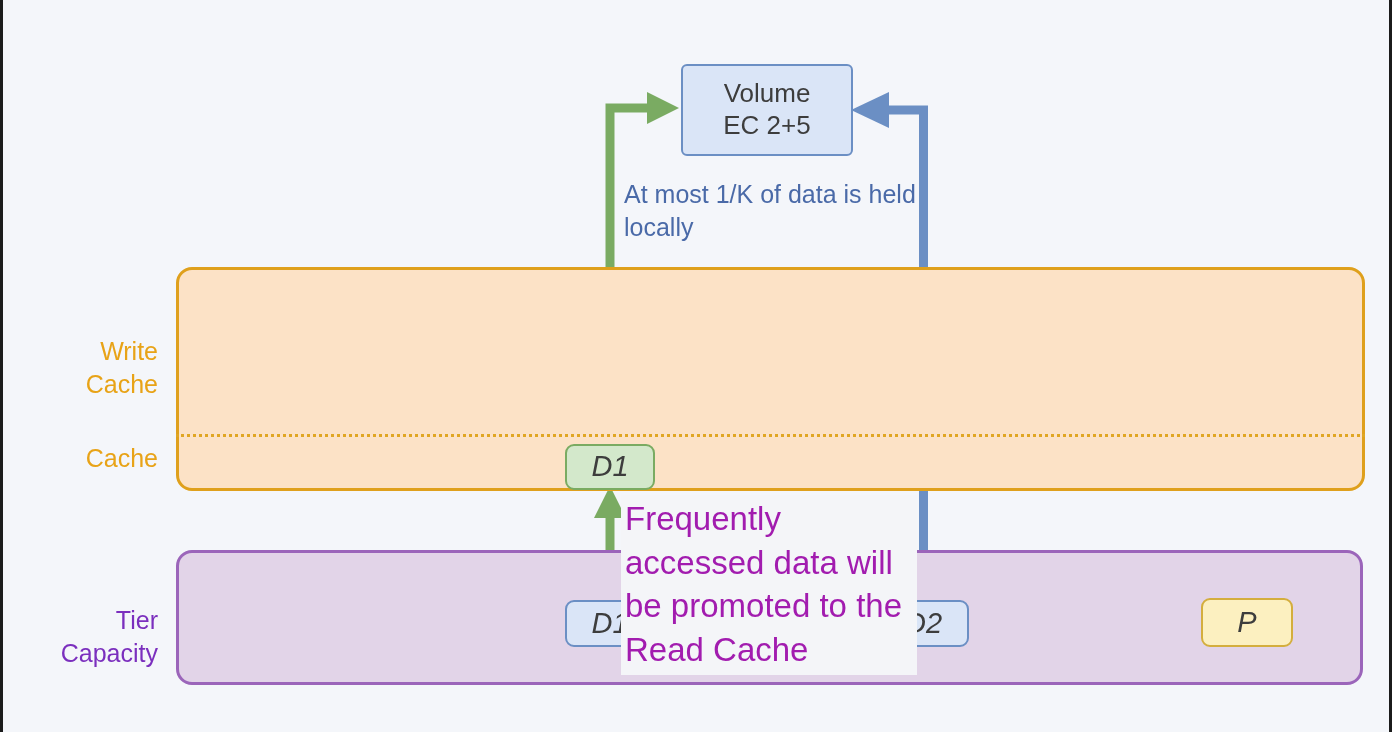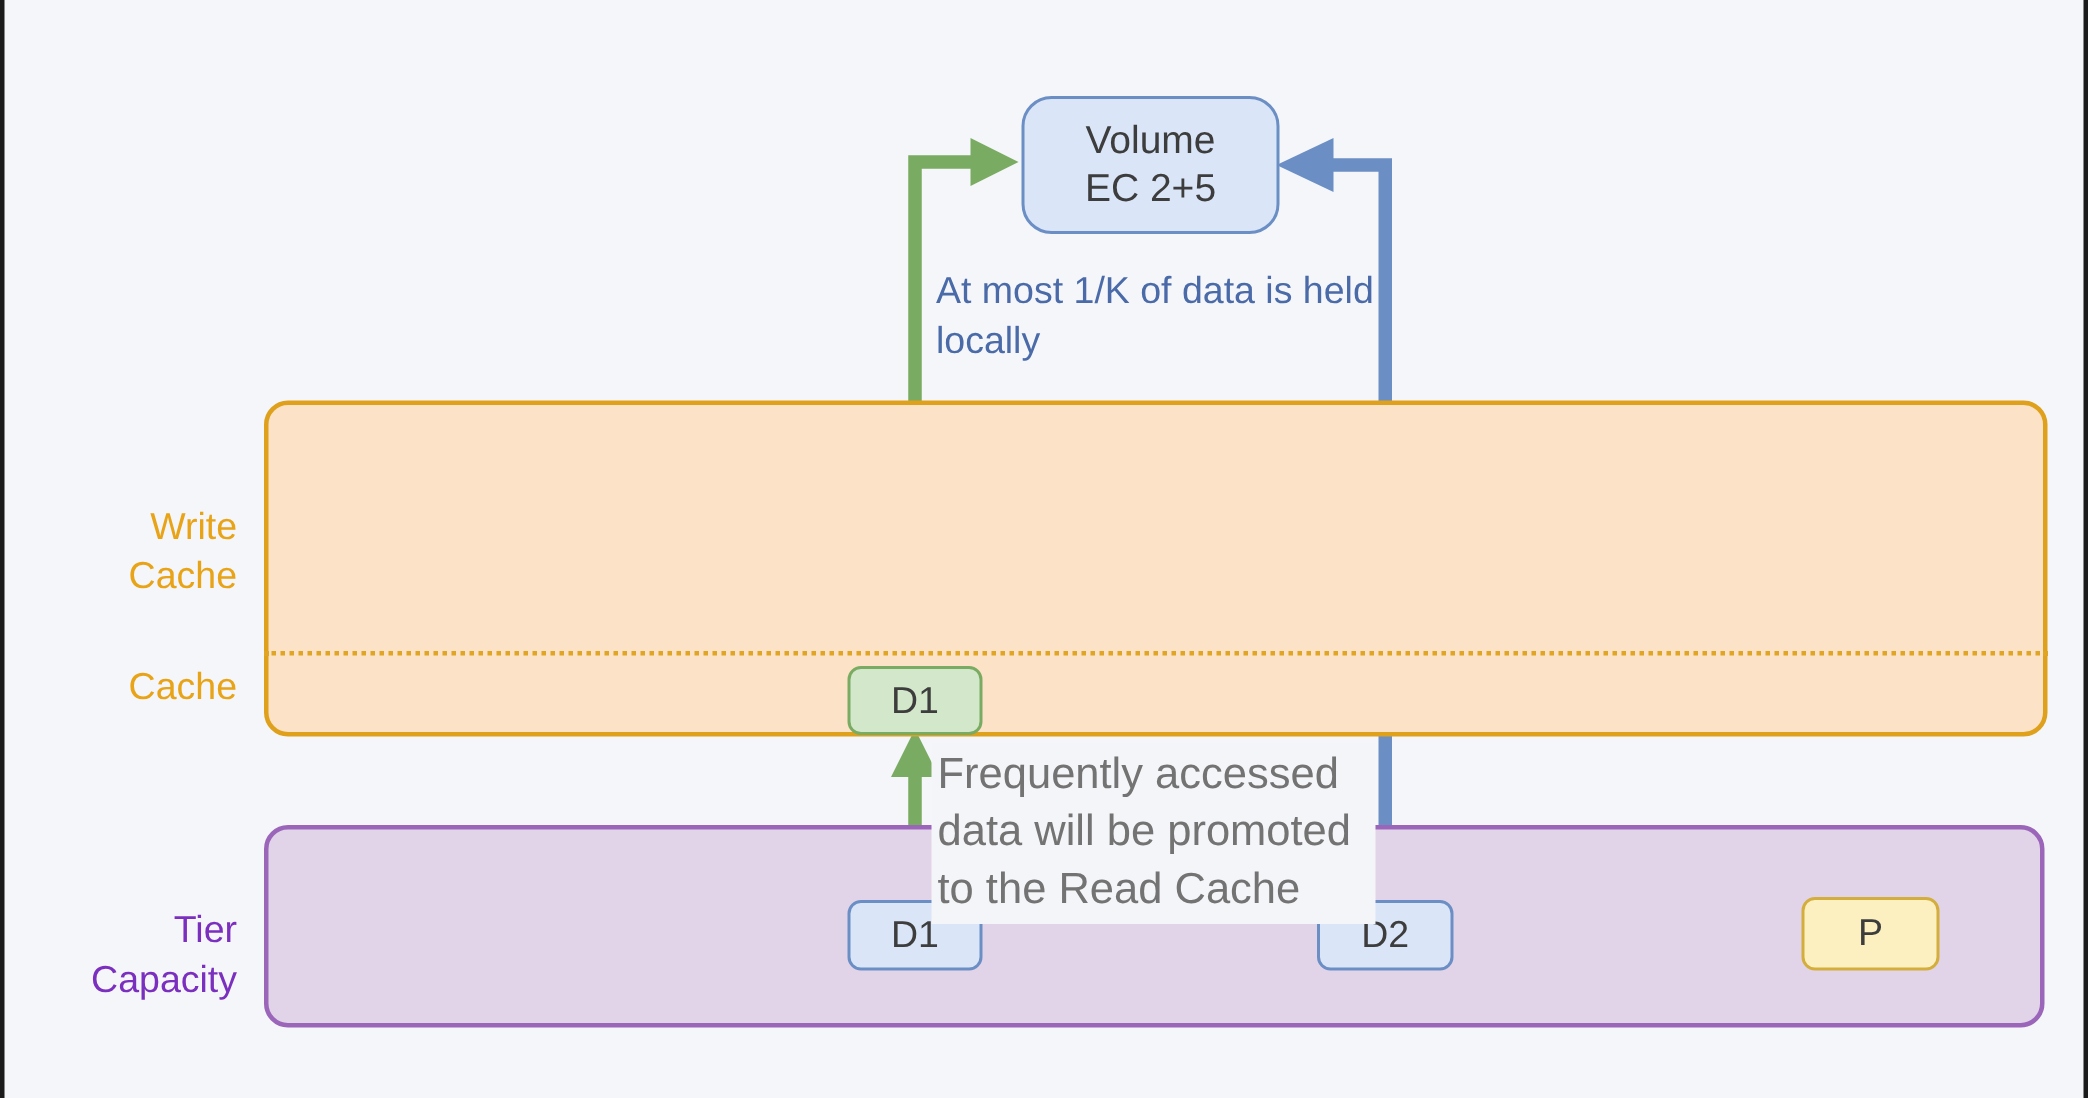--- a/index.html
+++ b/index.html
@@ -34,21 +34,21 @@
     justify-content: center;
     text-align: center;
     line-height: 1.22;
   }
 
   
   #volume-node {
     left: 678px; top: 64px; width: 172px; height: 92px;
     background: #dae5f7;
     border: 2px solid #6b8fc4;
-    border-radius: 20px;
+    border-radius: 6px;
     color: #3d3d3d;
     font-size: 26px;
     z-index: 5;
   }
 
   
   #cache-box {
     position: absolute;
     left: 173px; top: 267px; width: 1189px; height: 224px;
     background: #fce2c6;
@@ -90,24 +90,25 @@
     left: 173px; top: 550px; width: 1187px; height: 135px;
     background: #e2d4e8;
     border: 3px solid #9b65ba;
     border-radius: 16px;
     box-sizing: border-box;
     z-index: 1;
   }
 
   
   .chunk {
-    font-size: 25px;
+    font-size: 29px;
     border-radius: 9px;
     color: #3d3d3d;
     z-index: 6;
+    font-style: italic;
   }
   .chunk-green { background: #d3e8cb; border: 2px solid #7aab62; }
   .chunk-blue  { background: #dae5f7; border: 2px solid #6b8fc4; }
   .chunk-yellow{ background: #fcf0c0; border: 2px solid #d4ae3d; }
 
   #chunk-d1-cache    { left: 562px; top: 444px; width: 90px; height: 46px; }
   #chunk-d1-capacity { left: 562px; top: 600px; width: 90px; height: 47px; }
   #chunk-d2-capacity { left: 875px; top: 600px; width: 91px; height: 47px; }
   #chunk-parity      { left: 1198px; top: 598px; width: 92px; height: 49px; }
 
@@ -121,22 +122,22 @@
     z-index: 7;
   }
   #locality-note b { font-weight: normal; }
 
   #promotion-note {
     position: absolute;
     left: 618px; top: 495px; width: 296px;
     padding: 2px 2px 4px 4px;
     box-sizing: border-box;
     background: #f4f5f8;
-    color: #737373;
-    font-size: 29px;
+    color: #a21caf;
+    font-size: 33px;
     line-height: 1.32;
     z-index: 7;
   }
 </style>
 </head>
 <body>
 
 <div id="canvas">
 
   <svg class="layer" viewBox="0 0 1392 732">

